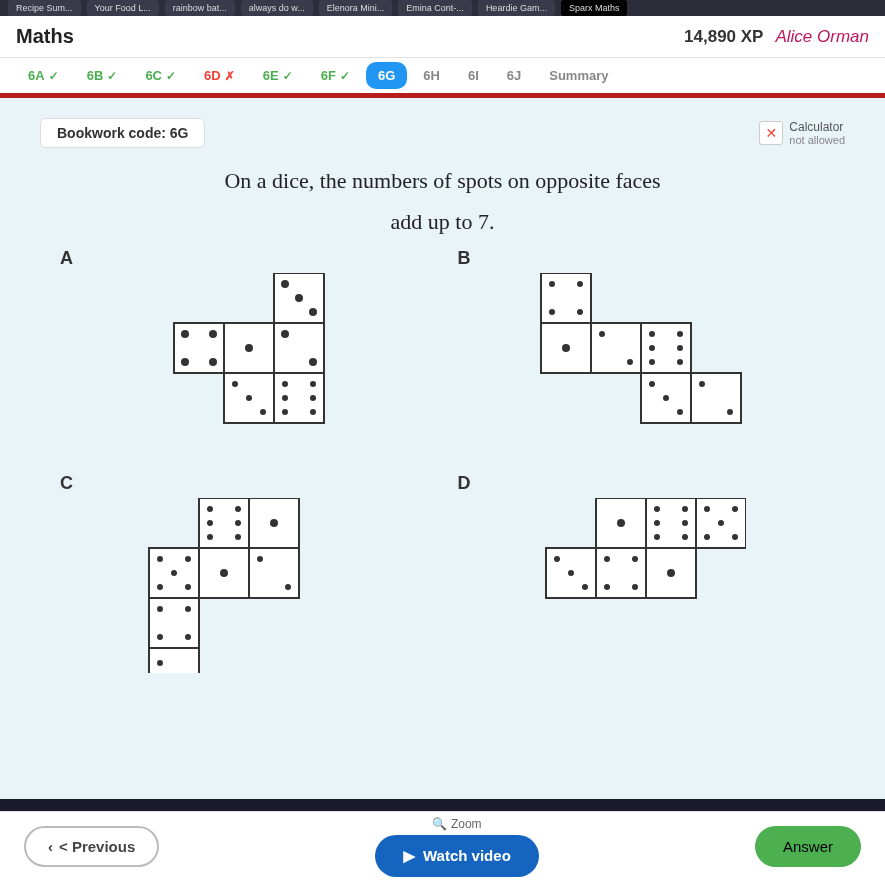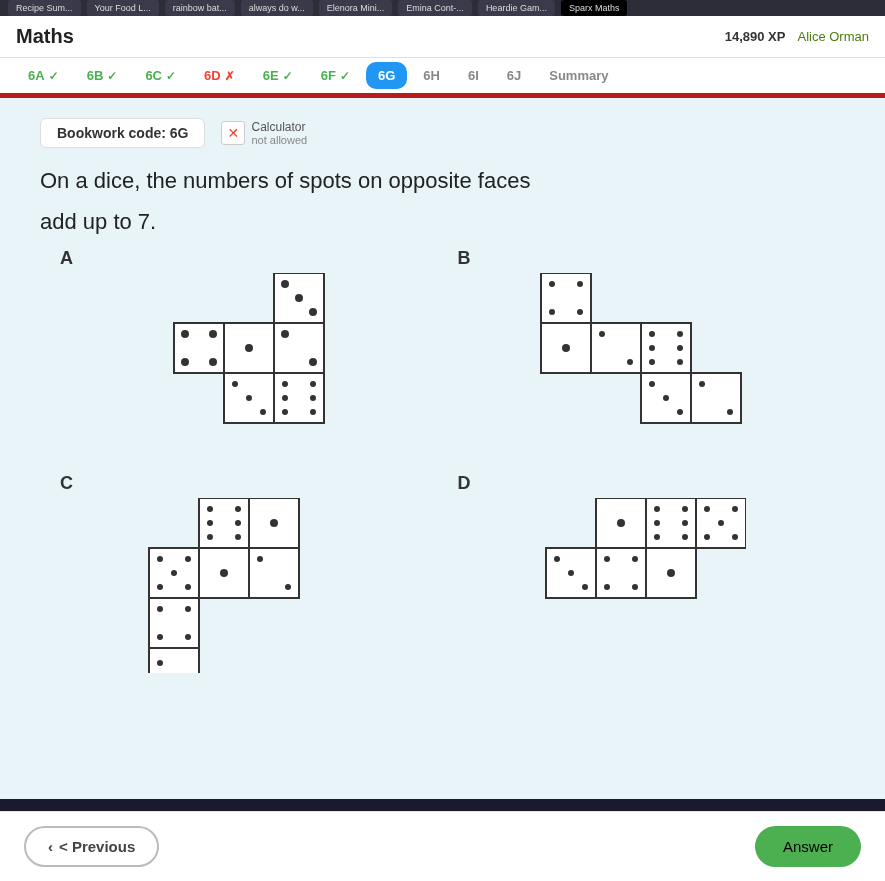--- a/index.html
+++ b/index.html
@@ -45,31 +45,31 @@
       padding: 0 16px;
       border-bottom: 1px solid #e0e0e0;
       justify-content: space-between;
     }
     .top-nav-title {
       font-size: 20px;
       font-weight: bold;
       color: #222;
     }
     .top-nav-right {
-      font-size: 13px;
+      font-size: 17px;
       color: #555;
       display: flex;
       align-items: flex-start;
       gap: 12px;
     }
     .xp-badge {
       color: #333;
       font-weight: bold;
     }
-    .user-name { color: #4d7c0f; }
+    .user-name { color: #be185d; font-style: italic; }
 
     
     .tab-row {
       background: #fff;
       height: 40px;
       display: flex;
       align-items: center;
       padding: 0 16px;
       gap: 4px;
       border-bottom: 5px solid #b91c1c;
@@ -99,21 +99,21 @@
     .main-content {
       background: #e8f4f8;
       padding: 20px 40px;
       min-height: calc(881px - 28px - 42px - 40px - 70px);
     }
 
     
     .bookwork-bar {
       display: flex;
       align-items: center;
-      justify-content: flex-start;
+      justify-content: space-between;
       gap: 16px;
       margin-bottom: 18px;
     }
     .bookwork-code {
       background: #fff;
       border: 1px solid #ddd;
       border-radius: 6px;
       padding: 6px 16px;
       font-size: 14px;
       font-weight: bold;
@@ -134,25 +134,26 @@
       border-radius: 3px;
       display: flex;
       align-items: center;
       justify-content: center;
       font-size: 14px;
       color: #f44336;
     }
 
     
     .question-text {
-      text-align: left;
+      text-align: center;
       font-size: 22px;
       color: #222;
       margin-bottom: 10px;
       line-height: 1.4;
+      font-family: Liberation Serif, serif;
     }
     .question-sub {
       text-align: left;
       font-size: 20px;
       color: #222;
       margin-bottom: 24px;
       margin-top: 8px;
     }
     .bold { font-weight: bold; }
 
@@ -511,17 +512,24 @@
 
   </div>
 </div>
 
 <div class="bottom-bar">
   <button class="prev-button">
     <span>‹</span>
     <span>&lt; Previous</span>
   </button>
 
+  <div class="center-group">
+    <div class="zoom-label">🔍 Zoom</div>
+    <button class="watch-video-btn">
+      <span>▶</span>
+      <span>Watch video</span>
+    </button>
+  </div>
 
   <button class="answer-btn">
     <span>Answer</span>
   </button>
 </div>
 
 </body></html>

